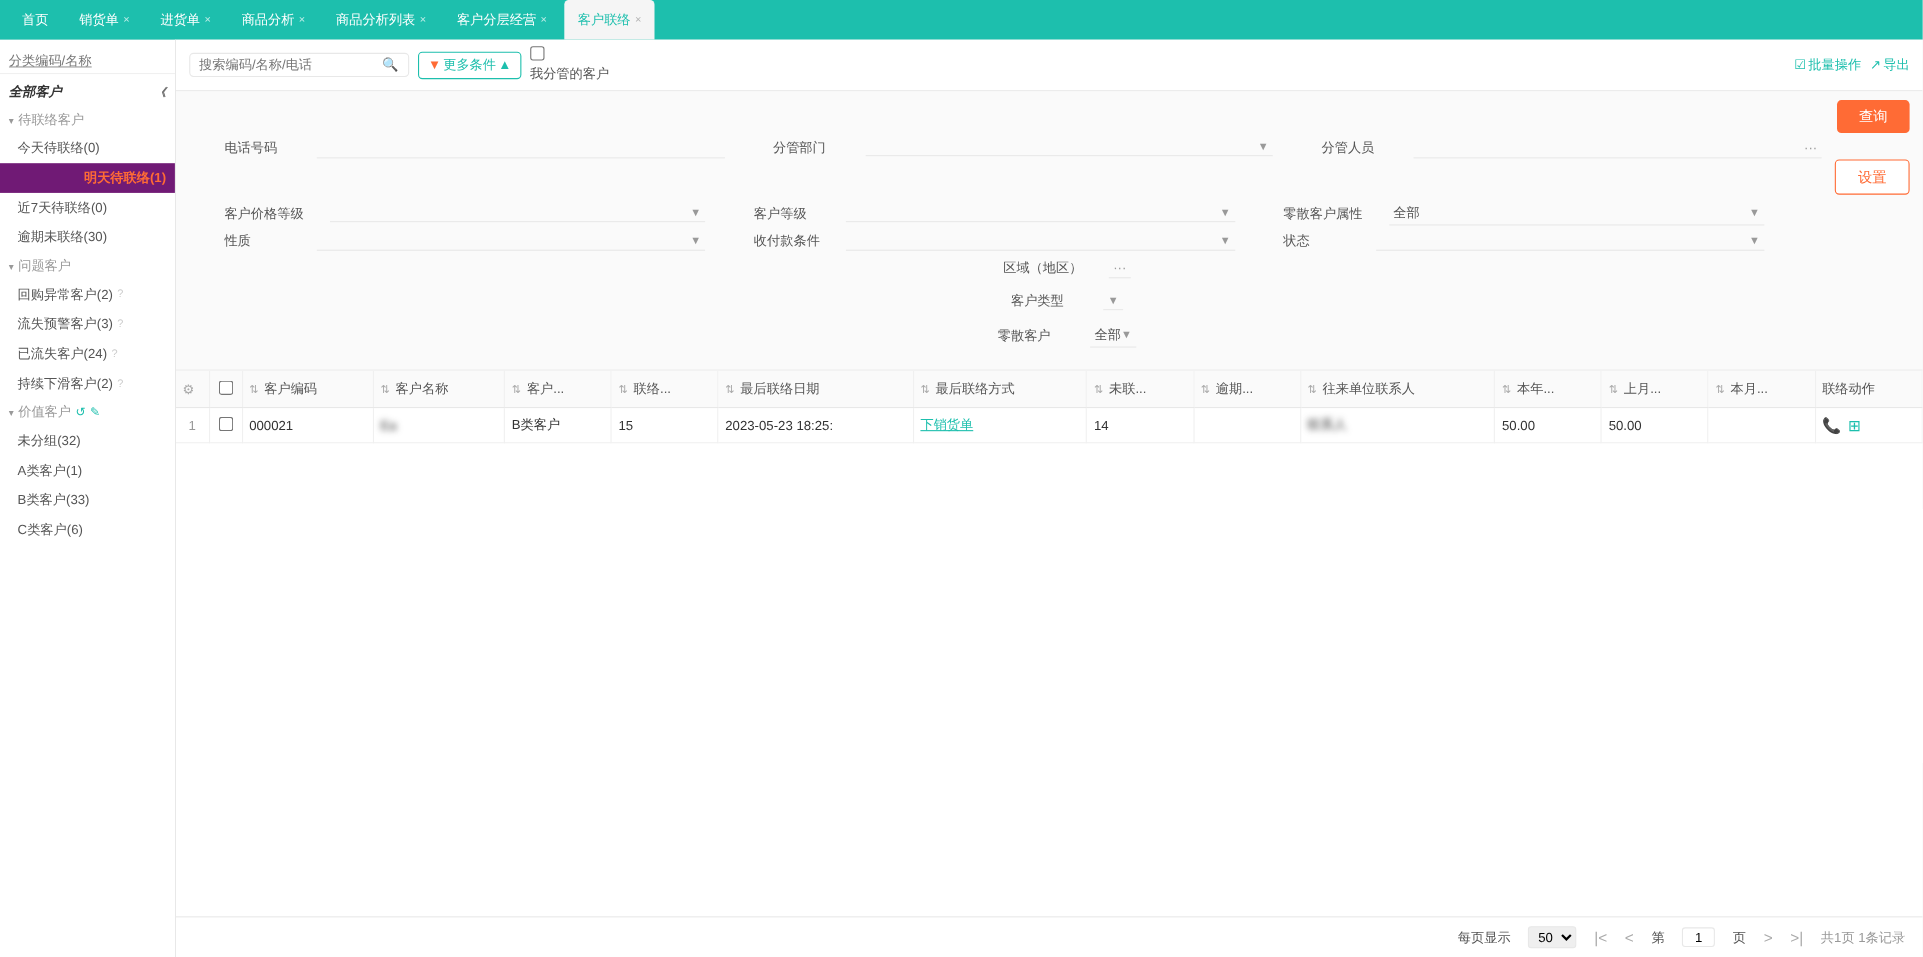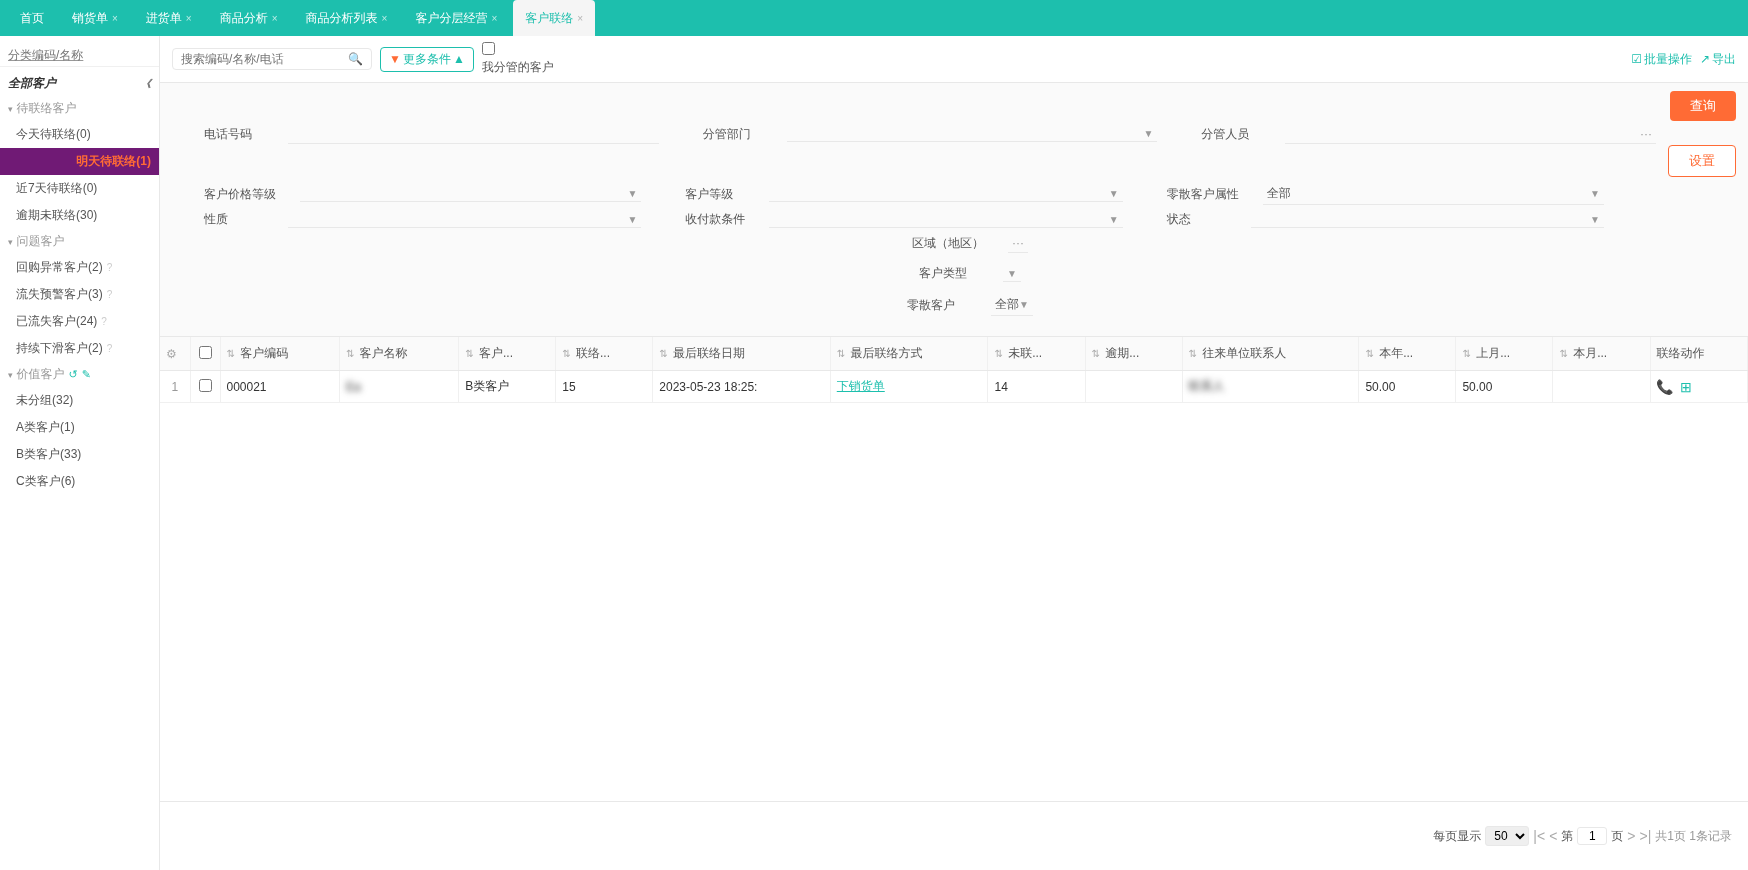--- a/index.html
+++ b/index.html
@@ -171,22 +171,22 @@
     td.link { color: #1dbfad; text-decoration: underline; cursor: pointer; }
     .row-index { color: #999; text-align: center; width: 30px; }
     .checkbox-col { width: 30px; text-align: center; }
     .action-icons { display: flex; gap: 6px; }
     .action-icon { color: #1dbfad; cursor: pointer; font-size: 14px; }
     .settings-icon { color: #aaa; cursor: pointer; }
 
     
     .pagination {
       background: white; border-top: 1px solid #e8e8e8;
-      padding: 24px 16px; display: flex; align-items: center; justify-content: flex-end;
-      gap: 4px; font-size: 12px; color: #555;
+      padding: 8px 16px; display: flex; align-items: center; justify-content: flex-end;
+      gap: 16px; font-size: 12px; color: #555;
     }
     .pagination label { color: #555; }
     .pagination select { border: 1px solid #e8e8e8; border-radius: 3px; padding: 1px 4px; font-size: 12px; }
     .pagination .page-nav { color: #aaa; cursor: pointer; font-size: 14px; }
     .pagination input {
       width: 30px; border: 1px solid #e8e8e8; border-radius: 3px;
       text-align: center; padding: 1px 4px; font-size: 12px;
     }
     .pagination .total { color: #999; }
 

